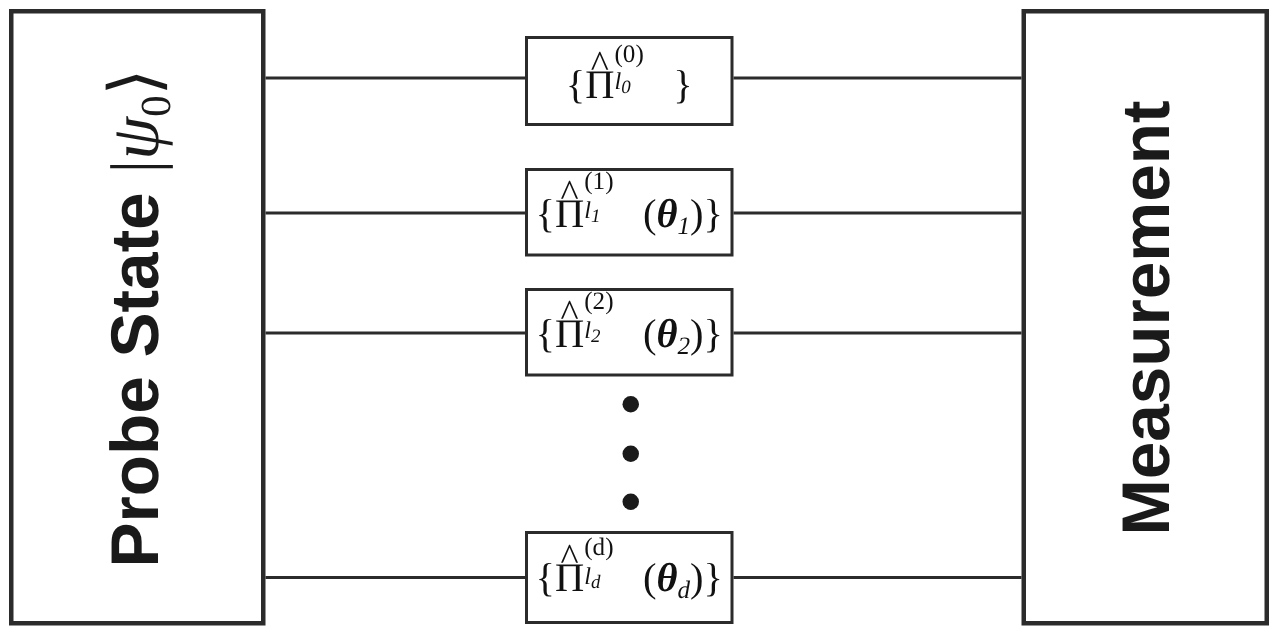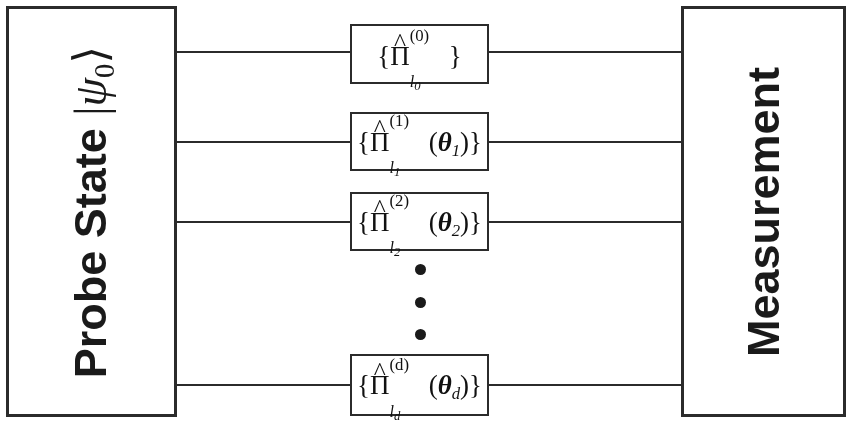--- a/index.html
+++ b/index.html
@@ -104,21 +104,20 @@
     font-style: normal;
     white-space: nowrap;
   }
   .scripts .sub {
     position: absolute;
     left: 0;
     top: 0.52em;
     font-size: 0.60em;
     font-style: italic;
     white-space: nowrap;
-    margin-top: 28px;
   }
   .scripts .sub .ssub {
     font-size: 0.78em;
     vertical-align: -0.22em;
     font-style: italic;
   }
   .theta {
     font-style: italic;
     font-weight: bold;
   }

